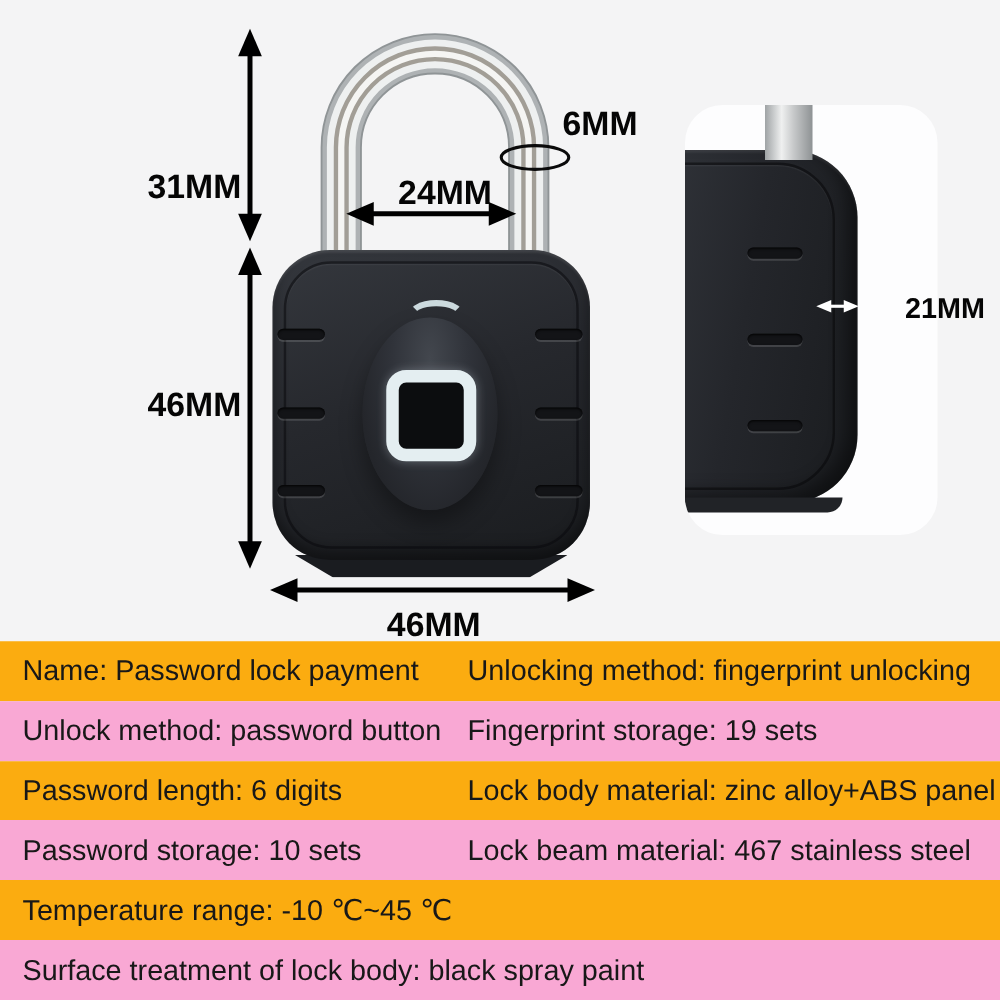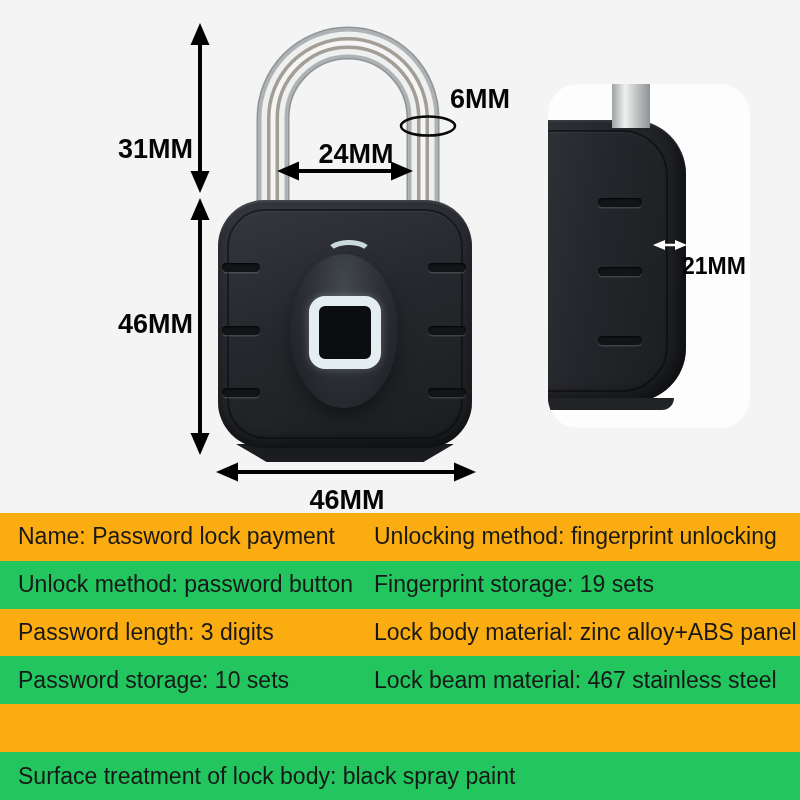--- a/index.html
+++ b/index.html
@@ -82,21 +82,21 @@
   svg.overlay{position:absolute;left:0;top:0;pointer-events:none;}
 
   
   .spec-table{
     position:absolute;left:0;top:513px;width:800px;height:287px;
     display:flex;flex-direction:column;
   }
   .spec-row{
     flex:1;display:flex;align-items:center;
     padding-left:18px;box-sizing:border-box;
-    font-size:23px;color:#181818;background:#22c55e;
+    font-size:23px;color:#181818;background:#f9a8d4;
   }
   .spec-row.highlight{background:#FBAC10;}
   .cell-left{width:356px;flex:none;}
   .cell-right{flex:1;}
 </style>
 </head>
 <body>
 
 <div class="abs side-panel">
   <div class="side-body"></div>
@@ -159,37 +159,38 @@
     <polygon points="653,245 665,240 665,250" stroke="none"></polygon>
     <polygon points="687,245 675,240 675,250" stroke="none"></polygon>
   </g>
 </svg>
 
 <div class="dim-label" style="left:93px;top:102px;width:100px;text-align:right;margin-top:32px;">31MM</div>
 <div class="dim-label" style="left:285px;top:139px;width:142px;text-align:center;">24MM</div>
 <div class="dim-label" style="left:450px;top:84px;text-align:center;">6MM</div>
 <div class="dim-label" style="left:93px;top:309px;width:100px;text-align:right;">46MM</div>
 <div class="dim-label" style="left:285px;top:485px;width:124px;text-align:center;">46MM</div>
-<div class="dim-label small" style="left:682px;top:233px;margin-top:20px;">21MM</div>
+<div class="dim-label small" style="left:724px;top:233px;">21MM</div>
 
 <div class="spec-table">
   <div class="spec-row highlight">
     <div class="cell-left">Name: Password lock payment</div>
     <div class="cell-right">Unlocking method: fingerprint unlocking</div>
   </div>
   <div class="spec-row">
     <div class="cell-left">Unlock method: password button</div>
     <div class="cell-right">Fingerprint storage: 19 sets</div>
   </div>
   <div class="spec-row highlight">
-    <div class="cell-left">Password length: 3 digits</div>
+    <div class="cell-left">Password length: 6 digits</div>
     <div class="cell-right">Lock body material: zinc alloy+ABS panel</div>
   </div>
   <div class="spec-row">
     <div class="cell-left">Password storage: 10 sets</div>
     <div class="cell-right">Lock beam material: 467 stainless steel</div>
   </div>
   <div class="spec-row highlight">
+    <div class="cell-right">Temperature range: -10 ℃~45 ℃</div>
   </div>
   <div class="spec-row">
     <div class="cell-left" style="width:auto;flex:1;">Surface treatment of lock body: black spray paint</div>
   </div>
 </div>
 
 </body></html>

